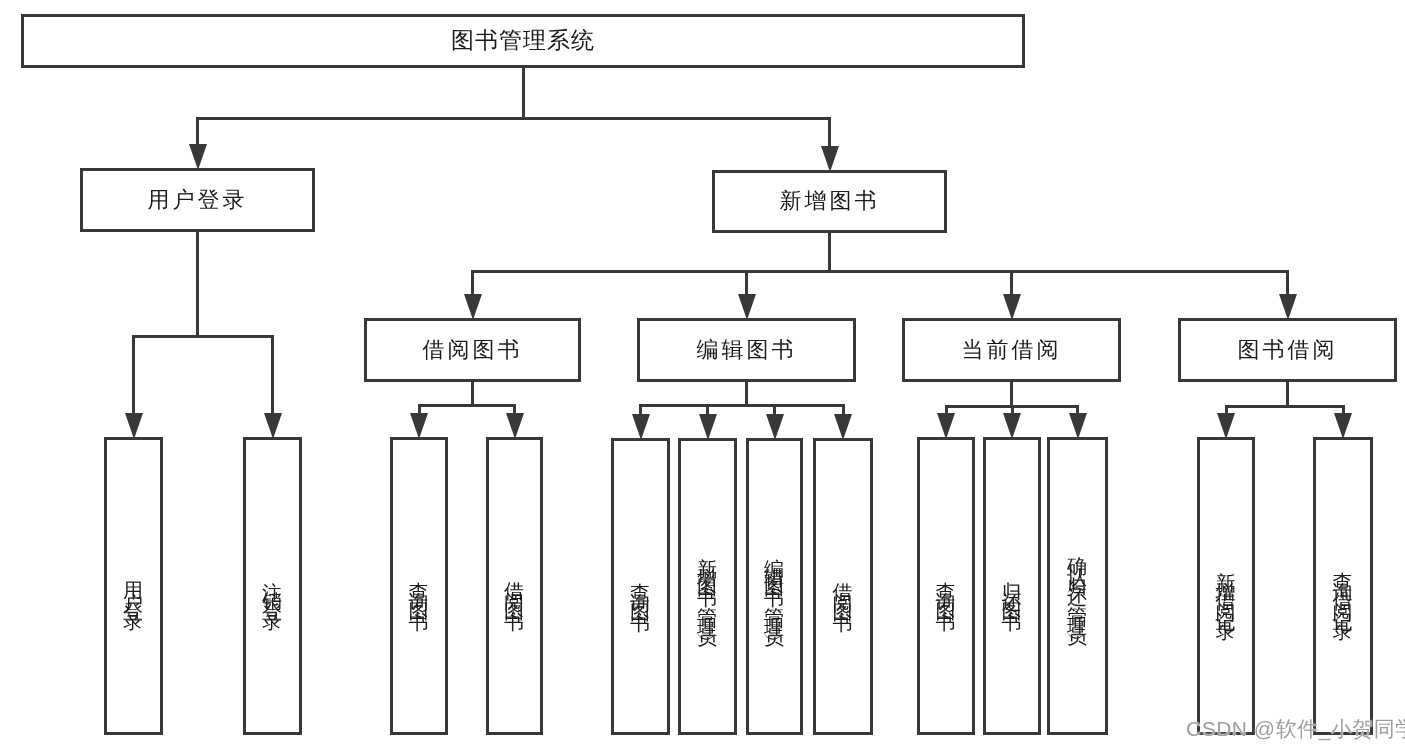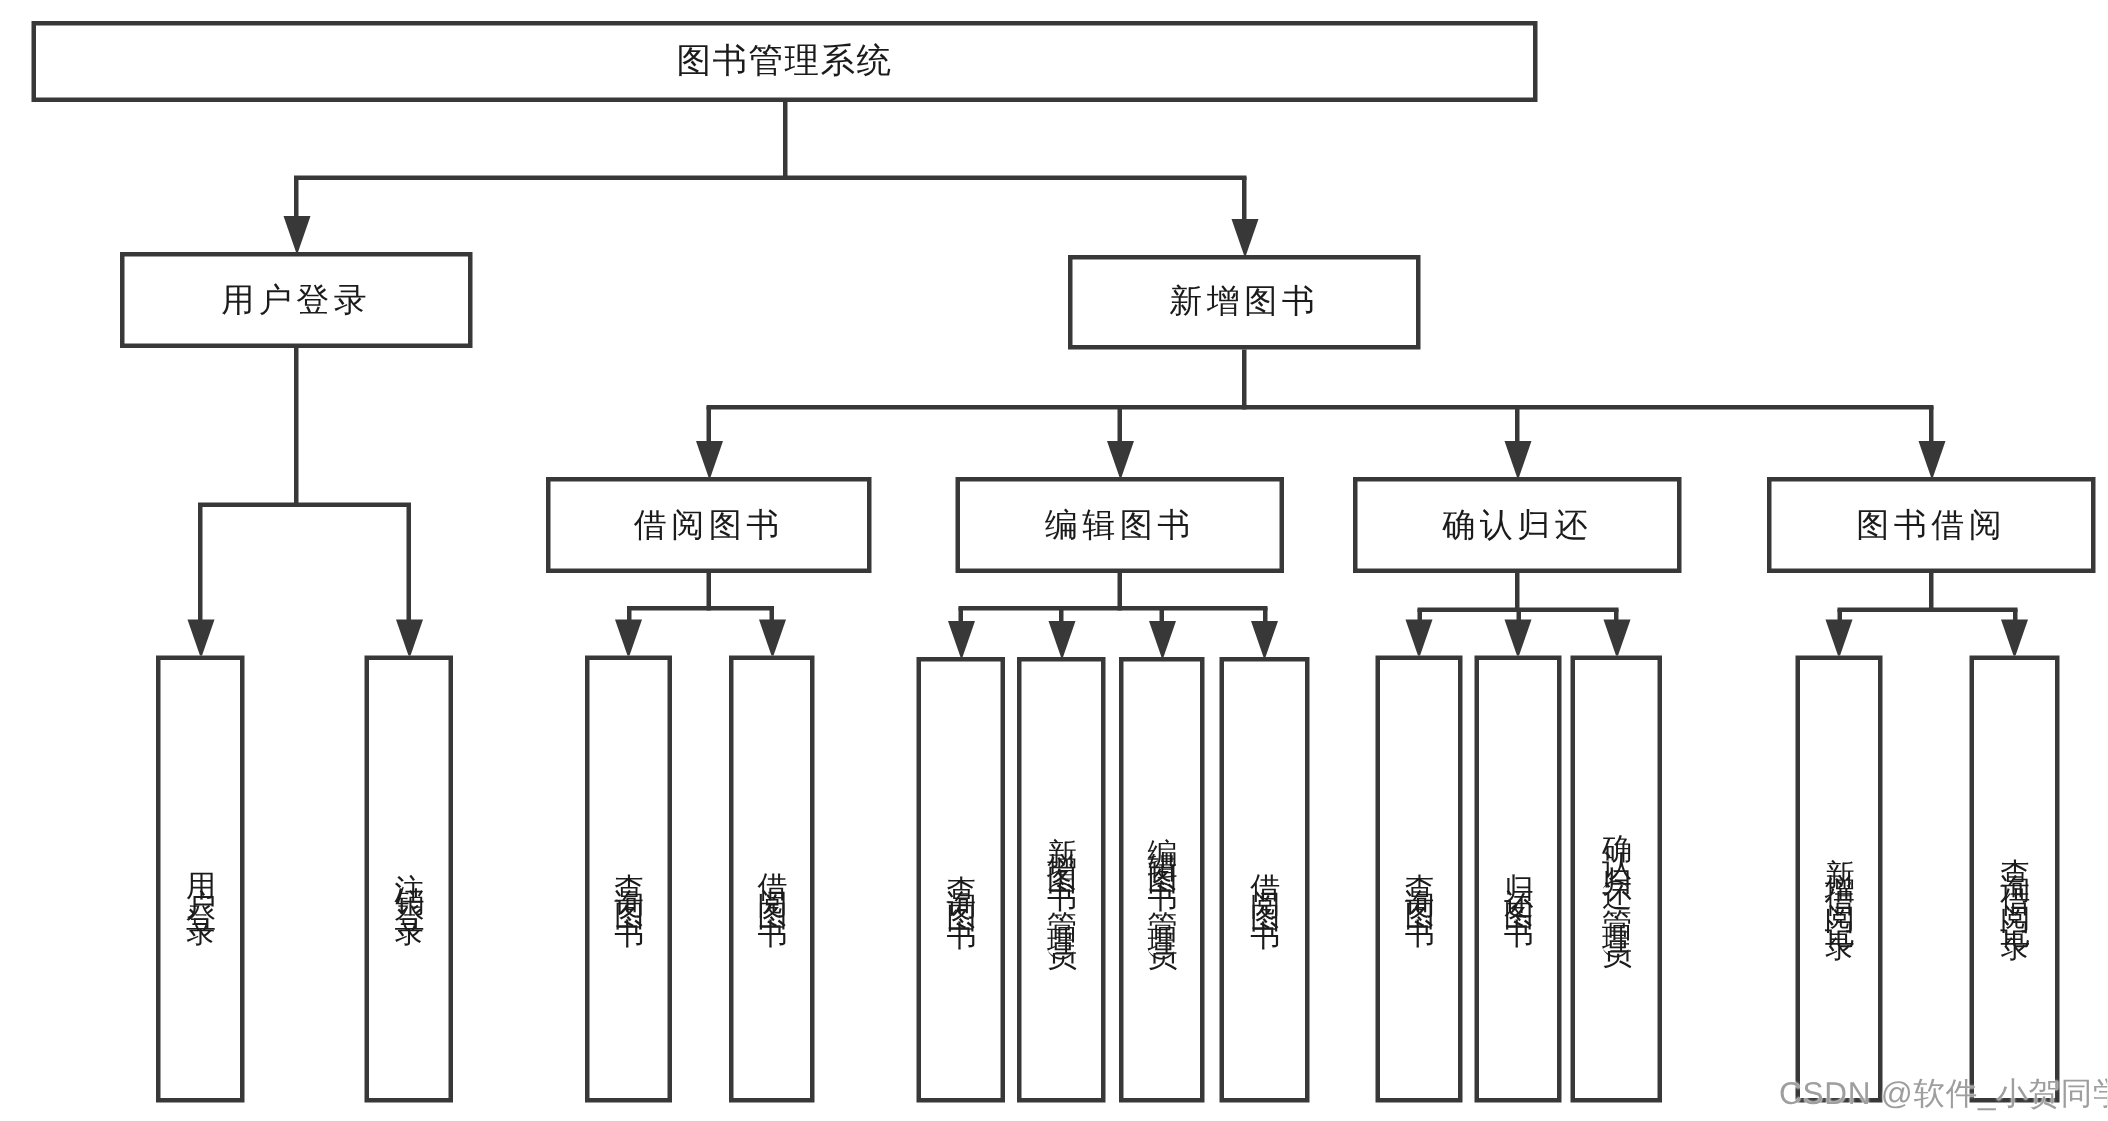--- a/index.html
+++ b/index.html
@@ -83,21 +83,21 @@
     <div class="box" style="left: 712px; top: 170px; width: 235px; height: 63px;">
       <span class="label">新增图书</span>
     </div>
     <div class="box" style="left: 364px; top: 318px; width: 217px; height: 64px;">
       <span class="label">借阅图书</span>
     </div>
     <div class="box" style="left: 637px; top: 318px; width: 219px; height: 64px;">
       <span class="label">编辑图书</span>
     </div>
     <div class="box" style="left: 902px; top: 318px; width: 219px; height: 64px;">
-      <span class="label">确认归还</span>
+      <span class="label">当前借阅</span>
     </div>
     <div class="box" style="left: 1178px; top: 318px; width: 219px; height: 64px;">
       <span class="label">图书借阅</span>
     </div>
     <div class="box vertical" style="left: 104px; top: 437px; width: 59px; height: 298px;">
       <span class="label">用户登录</span>
     </div>
     <div class="box vertical" style="left: 243px; top: 437px; width: 59px; height: 298px;">
       <span class="label">注销登录</span>
     </div>

